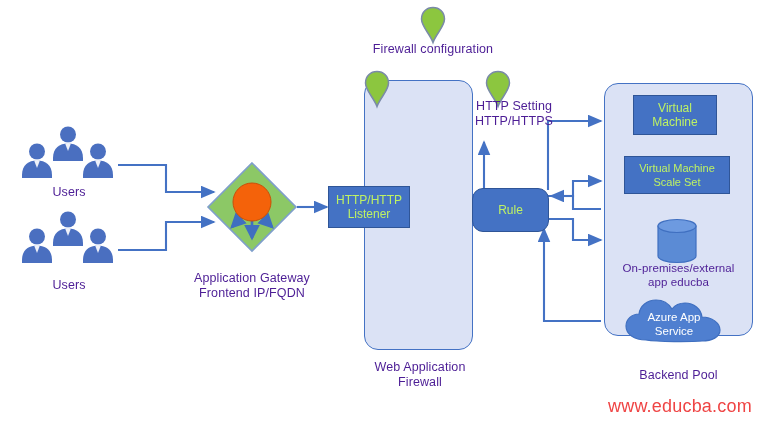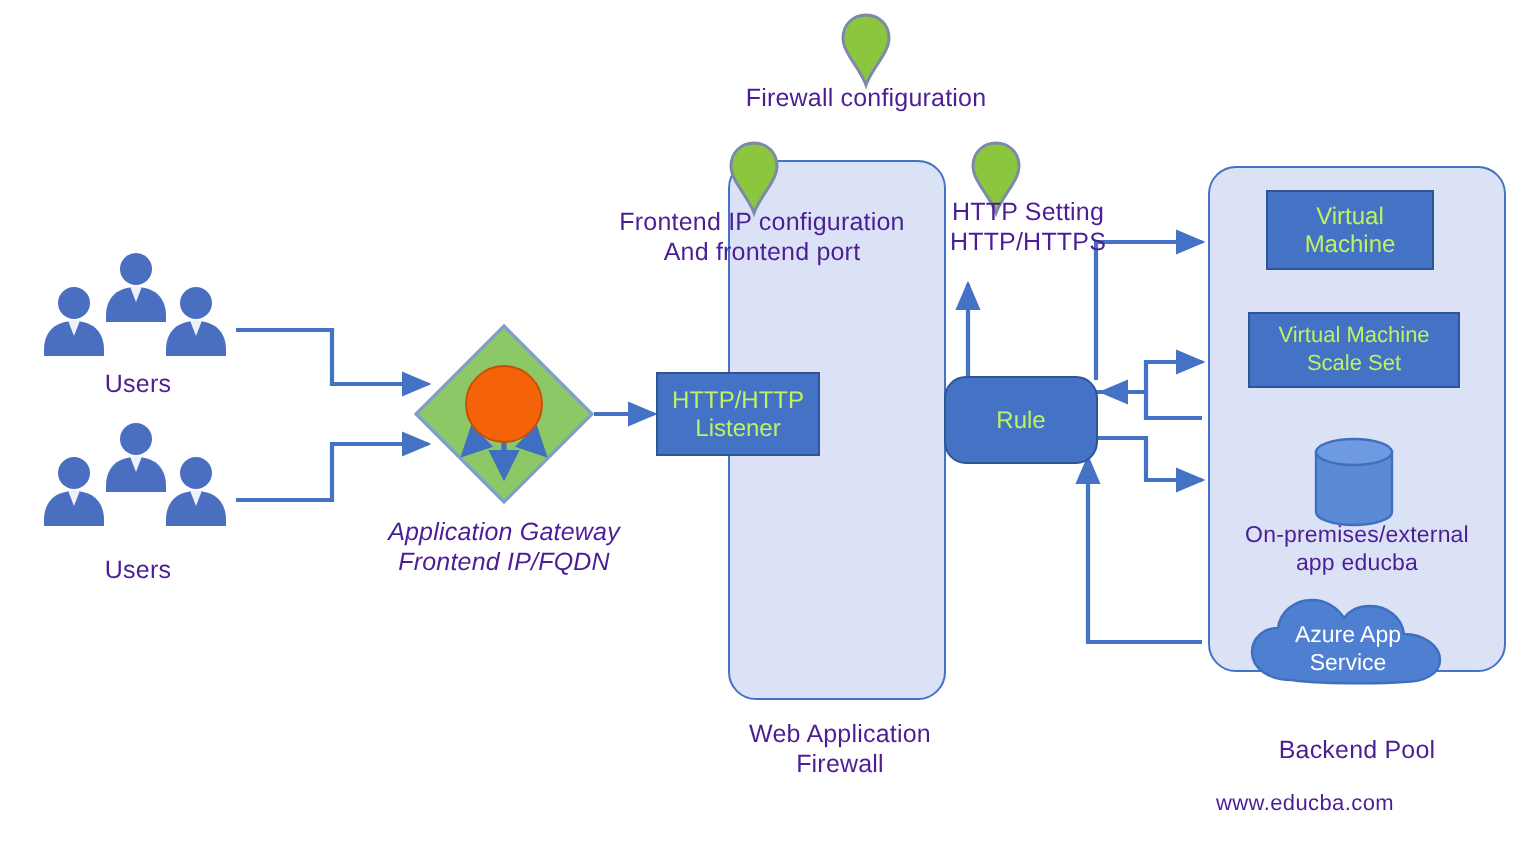--- a/index.html
+++ b/index.html
@@ -60,22 +60,22 @@
 
   
   .pin { position: absolute; }
 
   
   .usergroup { position: absolute; }
 
   
   .watermark {
     position: absolute;
-    font-size: 11px;
-    color: #4c1d95;
+    font-size: 18px;
+    color: #ef4444;
     letter-spacing: 0.2px;
   }
 
   svg { display: block; overflow: visible; }
 </style>
 </head>
 <body>
 
 <div id="canvas">
 
@@ -184,37 +184,35 @@
         <path d="M47,47 L67,67" marker-end="url(#arwg)"></path>
       </g>
       <defs>
         <marker id="arwg" markerWidth="6" markerHeight="6" refX="5" refY="3" orient="auto">
           <path d="M0,0 L6,3 L0,6 z" fill="#3f6fc0"></path>
         </marker>
       </defs>
       <circle cx="47" cy="42" r="19" fill="#f4620a" stroke="#c94f08" stroke-width="1"></circle>
     </svg>
   </div>
-  <div class="caption" style="left:177px; top:259px; width:150px;font-style:italic;">Application Gateway
+  <div class="caption" style="left:177px; top:271px; width:150px;">Application Gateway
 Frontend IP/FQDN</div>
 
   <div class="pin" style="left:420px; top:6px;">
     <svg width="26" height="38" viewBox="0 0 26 38">
       <path d="M13,1.5 C19.6,1.5 24.5,6.4 24.5,13 C24.5,20.5 16,28 13,36.5 C10,28 1.5,20.5 1.5,13 C1.5,6.4 6.4,1.5 13,1.5 Z" fill="#8cc63f" stroke="#7a8aa8" stroke-width="1.5"></path>
     </svg>
   </div>
   <div class="caption" style="left:338px; top:42px; width:190px;">Firewall configuration</div>
 
   <div class="pin" style="left:364px; top:70px;">
     <svg width="26" height="38" viewBox="0 0 26 38">
       <path d="M13,1.5 C19.6,1.5 24.5,6.4 24.5,13 C24.5,20.5 16,28 13,36.5 C10,28 1.5,20.5 1.5,13 C1.5,6.4 6.4,1.5 13,1.5 Z" fill="#8cc63f" stroke="#7a8aa8" stroke-width="1.5"></path>
     </svg>
   </div>
-  <div class="caption" style="left:290px; top:104px; width:182px;">Frontend IP configuration
-And frontend port</div>
 
   <div class="pin" style="left:485px; top:70px;">
     <svg width="26" height="38" viewBox="0 0 26 38">
       <path d="M13,1.5 C19.6,1.5 24.5,6.4 24.5,13 C24.5,20.5 16,28 13,36.5 C10,28 1.5,20.5 1.5,13 C1.5,6.4 6.4,1.5 13,1.5 Z" fill="#8cc63f" stroke="#7a8aa8" stroke-width="1.5"></path>
     </svg>
   </div>
   <div class="caption" style="left:459px; top:99px; width:110px;">HTTP Setting
 HTTP/HTTPS</div>
 
   <div class="bluebox" style="left:328px; top:186px; width:82px; height:42px;">HTTP/HTTP

